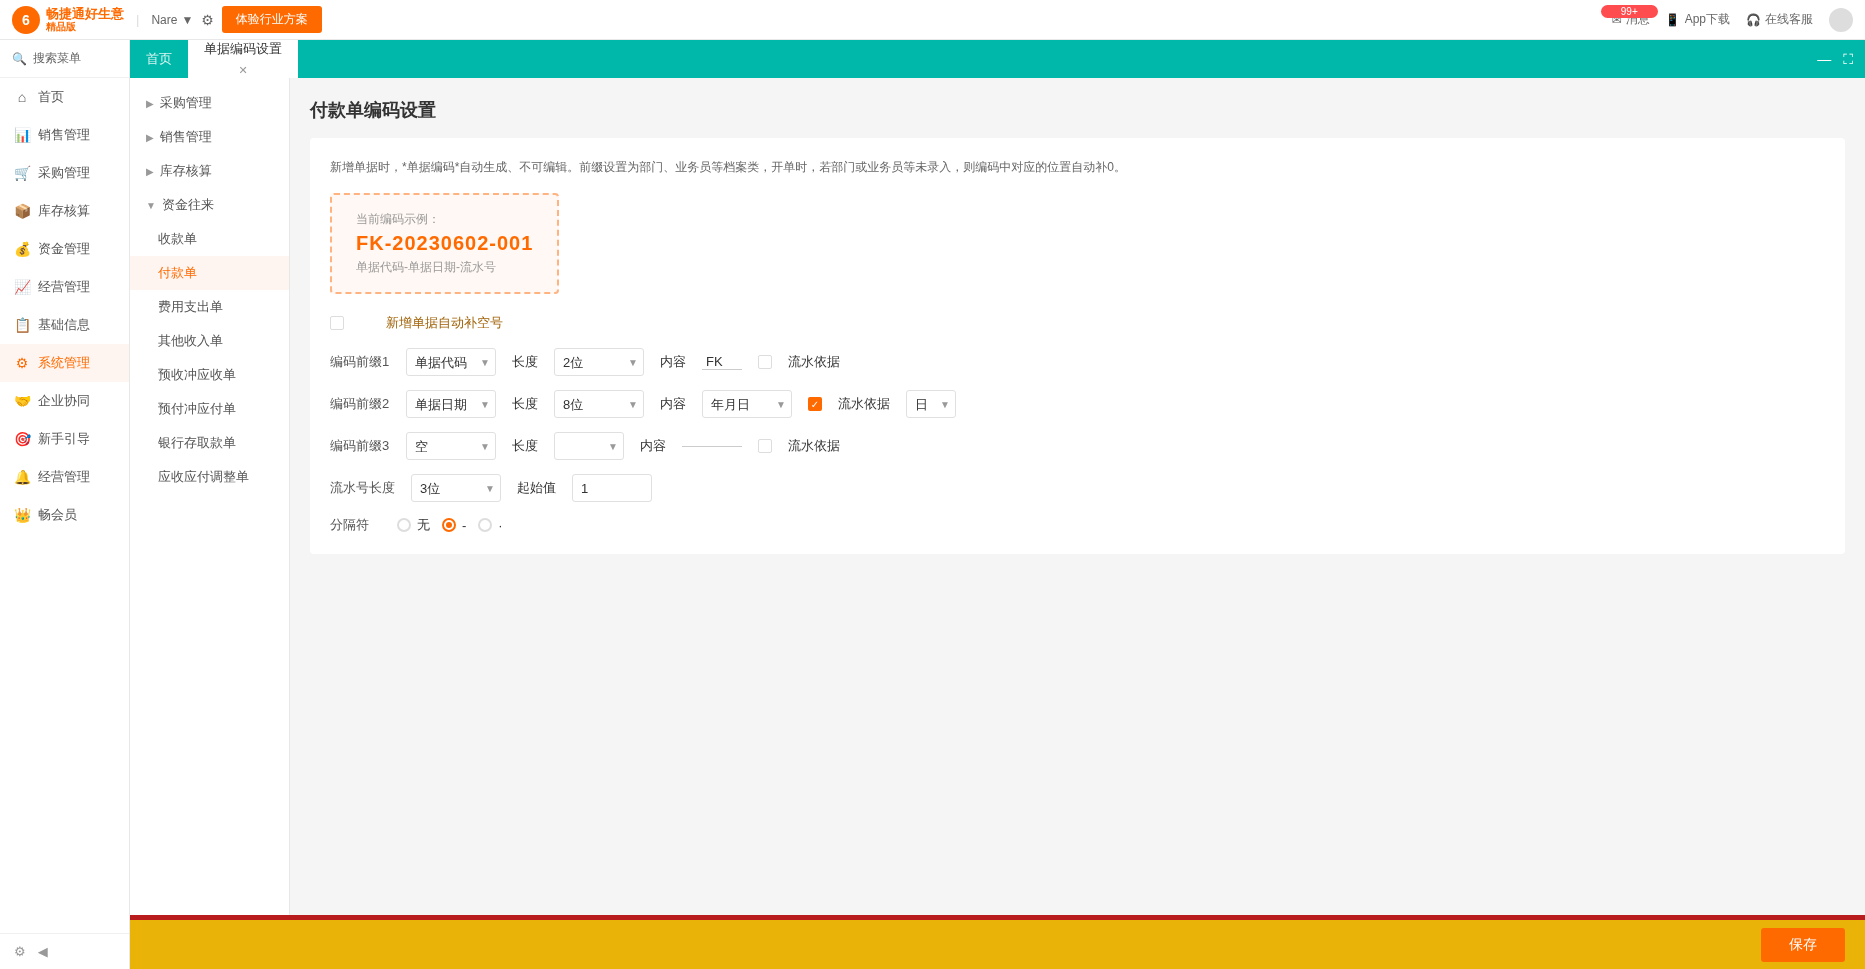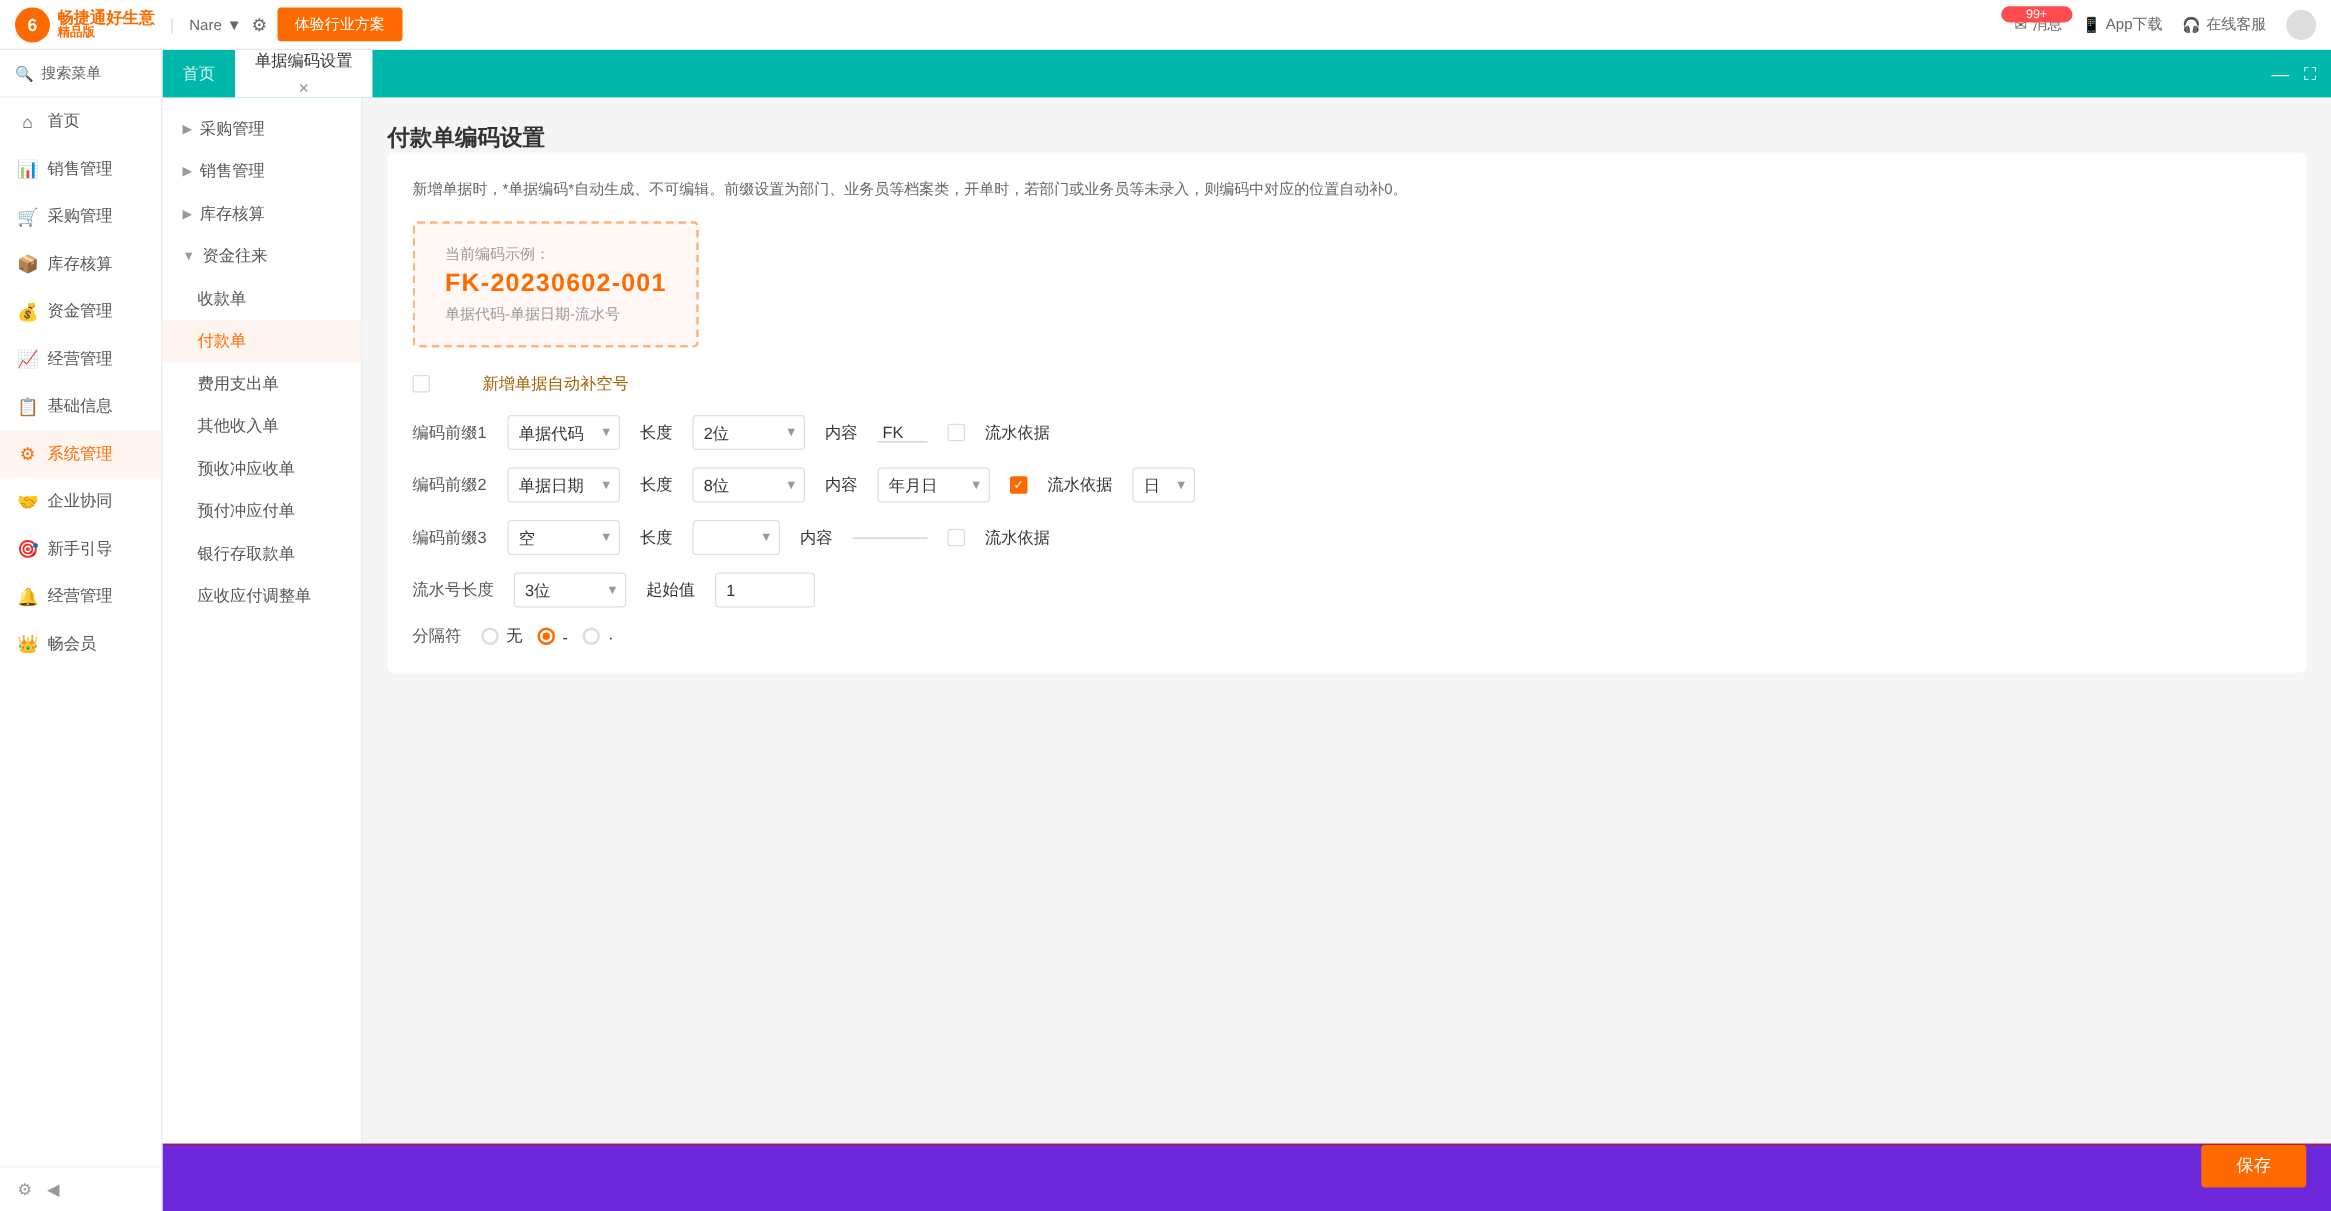--- a/index.html
+++ b/index.html
@@ -138,20 +138,21 @@
       flex: 1;
       background: #f5f5f5;
       overflow-y: auto;
       padding: 20px;
     }
 
     .page-title {
       font-size: 18px;
       font-weight: bold;
       color: #333;
+      margin-bottom: 16px;
     }
 
     .card {
       background: #fff;
       border-radius: 4px;
       padding: 20px;
       margin-bottom: 16px;
     }
 
     
@@ -282,33 +283,33 @@
       justify-content: center;
       color: #fff;
       font-size: 10px;
       cursor: pointer;
     }
 
     
     .separator-row {
       display: flex;
       align-items: center;
-      gap: 16px;
+      gap: 28px;
       margin-top: 10px;
     }
     .sep-label { font-size: 13px; color: #555; }
     .sep-options { display: flex; align-items: center; gap: 12px; }
 
     
     .footer-bar {
       height: 54px;
-      background: #6d28d9;
-      border-top: 1px solid #b91c1c;
-      display: flex;
-      align-items: flex-start;
+      background: #eab308;
+      border-top: 5px solid #b91c1c;
+      display: flex;
+      align-items: center;
       justify-content: flex-end;
       padding: 0 20px;
       flex-shrink: 0;
     }
     .btn-save {
       background: #ff6a00;
       color: #fff;
       border: none;
       padding: 8px 28px;
       border-radius: 3px;

